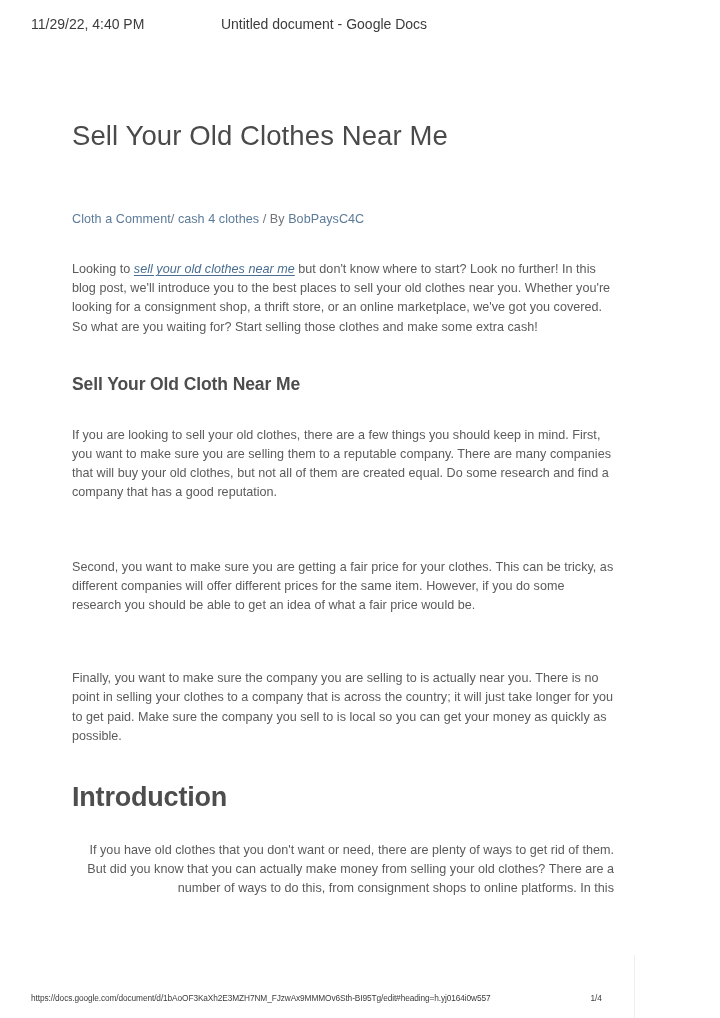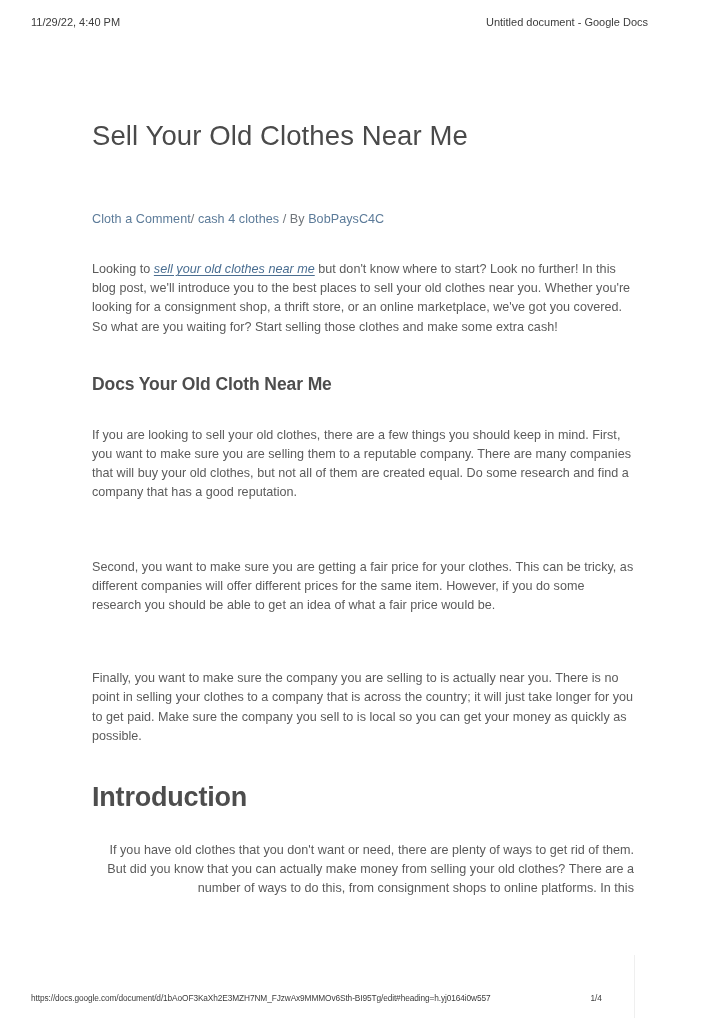--- a/index.html
+++ b/index.html
@@ -16,35 +16,35 @@
     -webkit-font-smoothing: antialiased;
   }
 
   
   .print-header {
     position: absolute;
     top: 16px;
     left: 0;
     width: 720px;
     height: 14px;
-    font-size: 11px;
+    font-size: 14px;
     color: #3c3c3c;
   }
   .print-header .ph-date {
     position: absolute;
     left: 31px;
     top: 0;
     white-space: nowrap;
   }
   .print-header .ph-title {
     position: absolute;
     left: 0;
     top: 0;
     width: 648px;
-    text-align: right;
+    text-align: center;
     white-space: nowrap;
   }
 
   
   .print-footer {
     position: absolute;
     bottom: 11px;
     left: 0;
     width: 642px;
     height: 14px;
@@ -71,21 +71,21 @@
     left: 634px;
     top: 955px;
     width: 1px;
     height: 63px;
     background: #efefef;
   }
 
   
   .article {
     position: absolute;
-    left: 92px;
+    left: 72px;
     top: 118px;
     width: 542px;
   }
 
   .post-title {
     margin: 0;
     font-size: 27.5px;
     line-height: 36px;
     font-weight: 400;
     color: #4a4a4a;
@@ -155,21 +155,21 @@
 <div class="article">
 
   <h1 class="post-title">Sell Your Old Clothes Near Me</h1>
 
   <div class="post-meta">
     <a href="#">Cloth a Comment</a><span class="sep">/</span> <a href="#">cash 4 clothes</a> <span class="sep">/</span> <span class="sep">By</span> <a href="#">BobPaysC4C</a>
   </div>
 
   <p class="body-text para-1"><span>Looking to </span><a class="inline-link" href="#">sell your old clothes near me</a><span> but don't know where to start? Look no further! In this blog post, we'll introduce you to the best places to sell your old clothes near you. Whether you're looking for a consignment shop, a thrift store, or an online marketplace, we've got you covered. So what are you waiting for? Start selling those clothes and make some extra cash!</span></p>
 
-  <h2 class="section-heading">Docs Your Old Cloth Near Me</h2>
+  <h2 class="section-heading">Sell Your Old Cloth Near Me</h2>
 
   <p class="body-text para-2">If you are looking to sell your old clothes, there are a few things you should keep in mind. First, you want to make sure you are selling them to a reputable company. There are many companies that will buy your old clothes, but not all of them are created equal. Do some research and find a company that has a good reputation.</p>
 
   <p class="body-text para-3">Second, you want to make sure you are getting a fair price for your clothes. This can be tricky, as different companies will offer different prices for the same item. However, if you do some research you should be able to get an idea of what a fair price would be.</p>
 
   <p class="body-text para-4">Finally, you want to make sure the company you are selling to is actually near you. There is no point in selling your clothes to a company that is across the country; it will just take longer for you to get paid. Make sure the company you sell to is local so you can get your money as quickly as possible.</p>
 
   <h2 class="section-heading large">Introduction</h2>
 
   <p class="body-text para-5">If you have old clothes that you don't want or need, there are plenty of ways to get rid of them. But did you know that you can actually make money from selling your old clothes? There are a number of ways to do this, from consignment shops to online platforms. In this</p>

